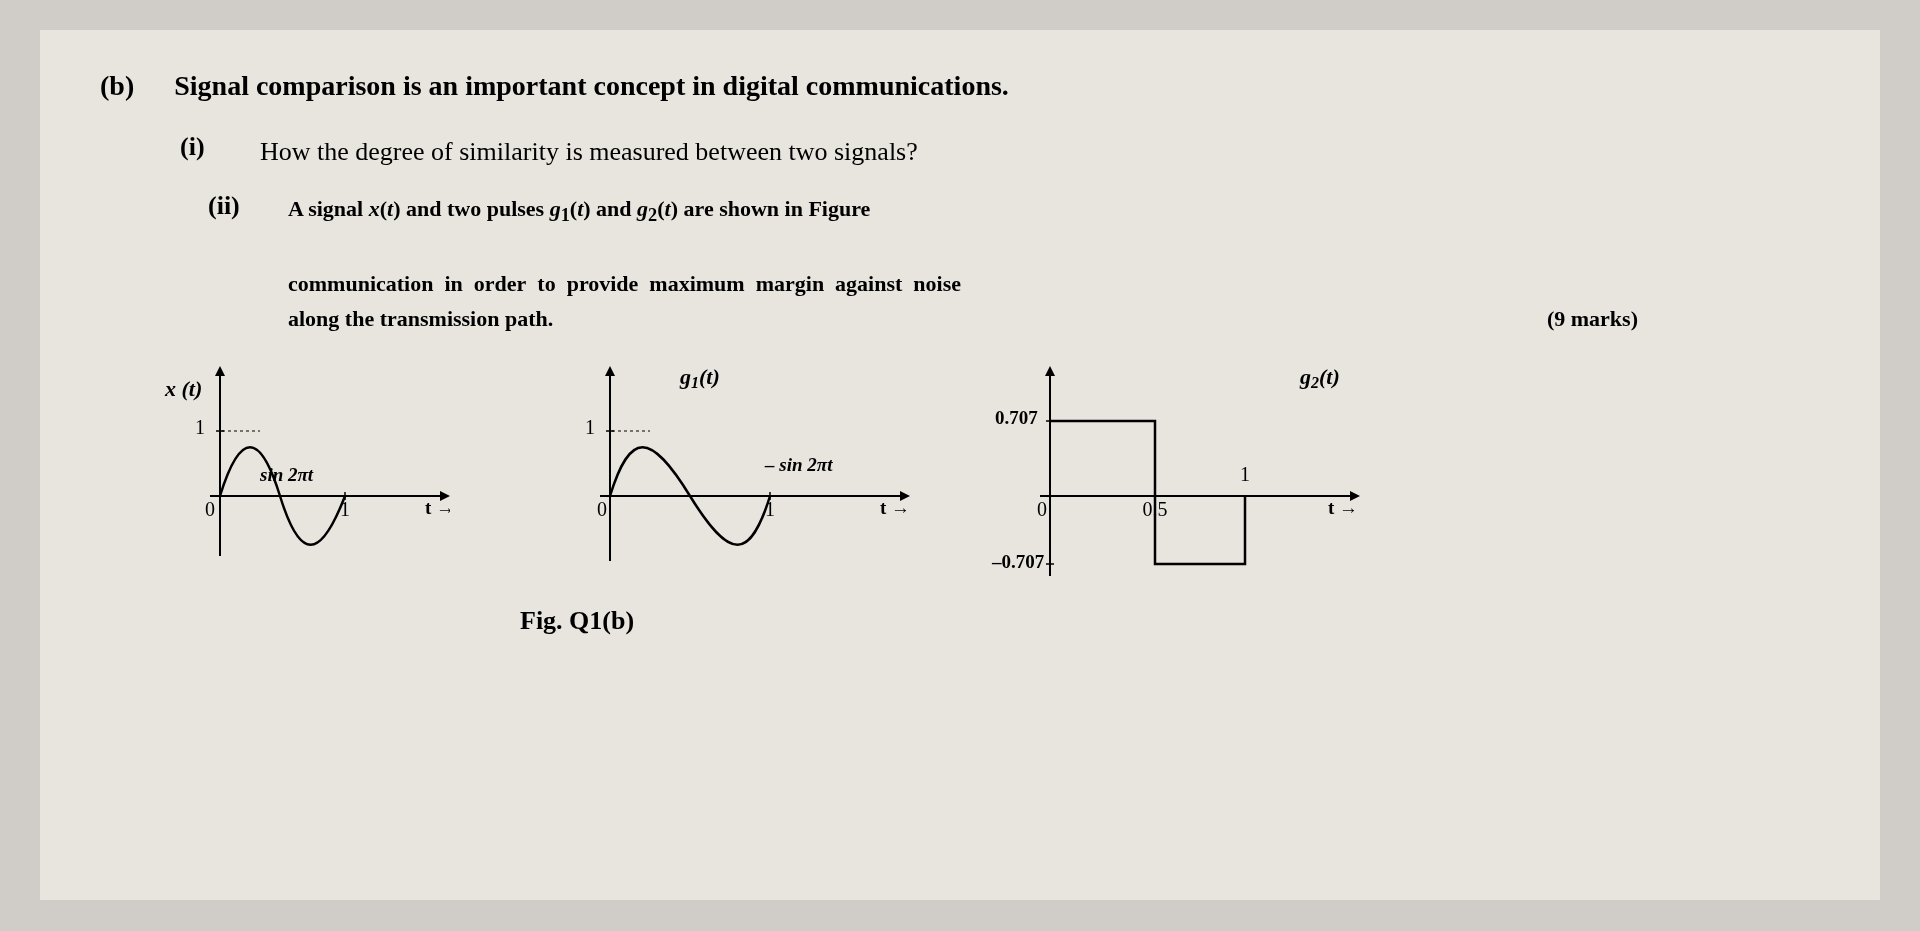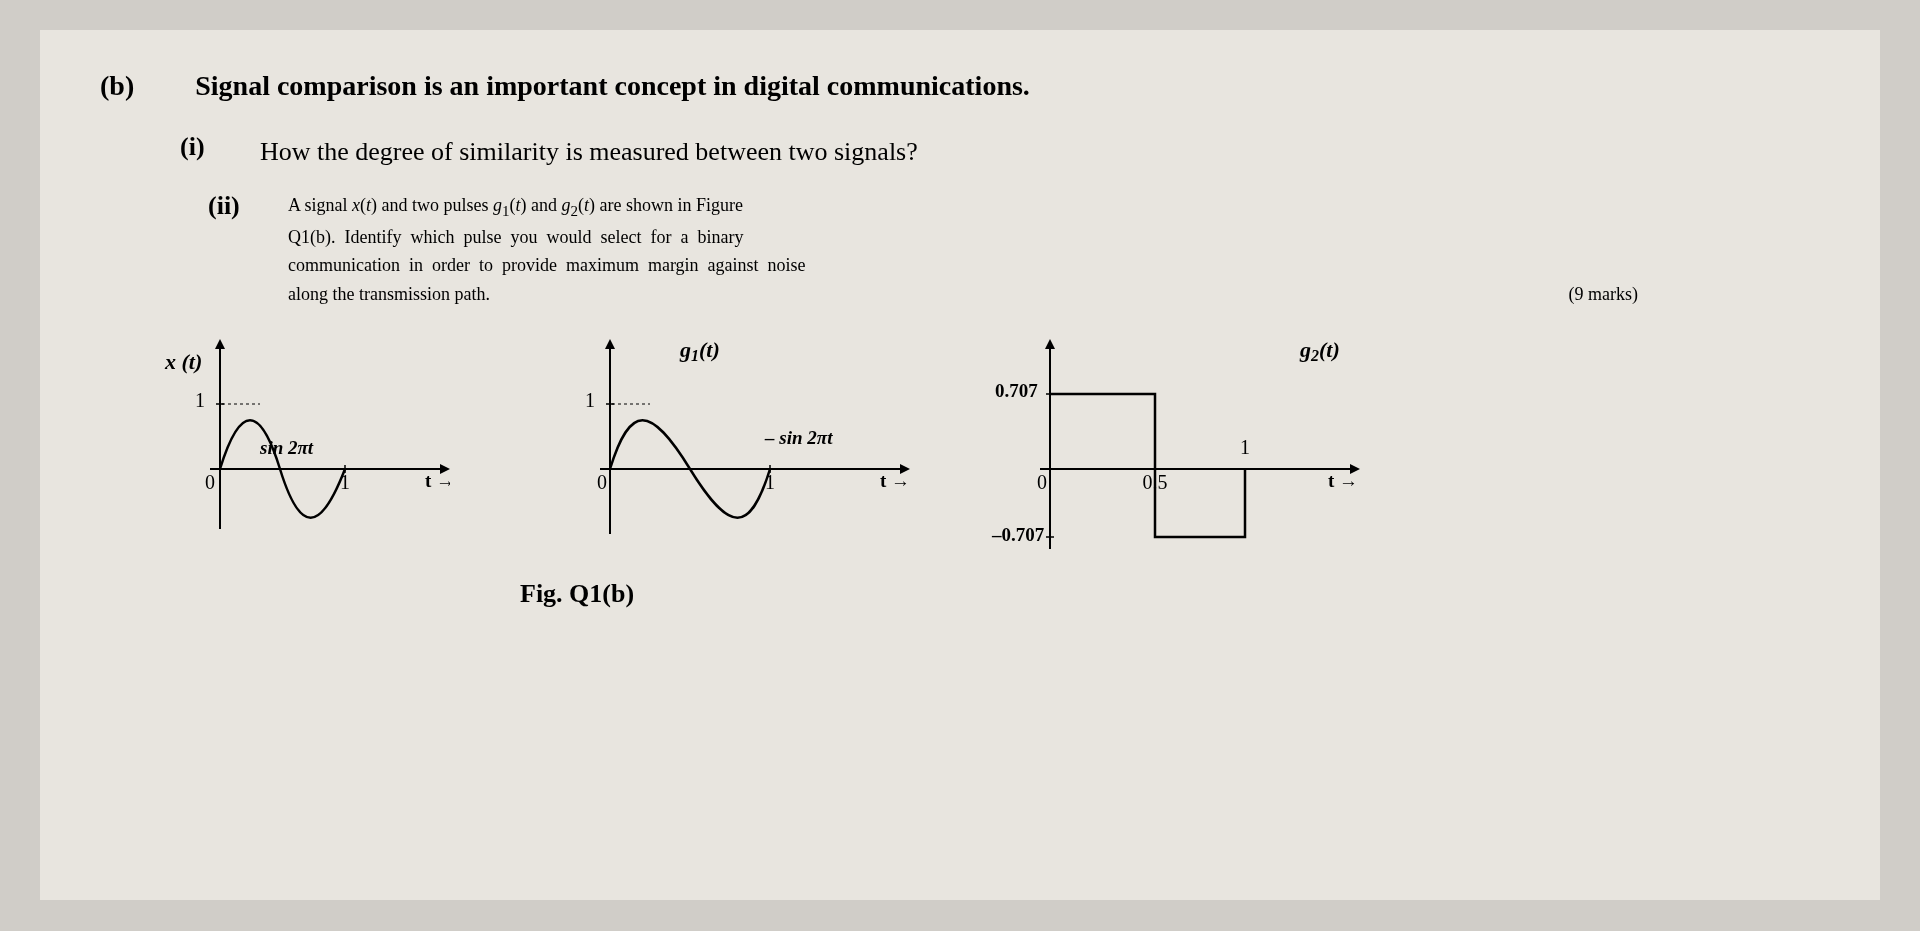--- a/index.html
+++ b/index.html
@@ -24,21 +24,20 @@
       font-weight: bold;
       display: inline-block;
       margin-right: 40px;
       vertical-align: top;
     }
     .part-b-text {
       font-size: 28px;
       font-weight: bold;
       display: inline-block;
       max-width: 1600px;
-      margin-left: 21px;
     }
     .part-b-row {
       display: flex;
       align-items: flex-start;
       margin-bottom: 30px;
     }
     .sub-part {
       display: flex;
       align-items: flex-start;
       margin-left: 80px;
@@ -56,22 +55,22 @@
       max-width: 1450px;
       line-height: 1.5;
     }
     .sub-part-ii {
       display: flex;
       align-items: flex-start;
       margin-left: 108px;
       margin-bottom: 30px;
     }
     .sub-text-ii {
-      font-size: 18px;
-      font-weight: normal;
+      font-size: 22px;
+      font-weight: bold;
       max-width: 1200px;
       line-height: 1.6;
       position: relative;
     }
     .marks {
       display: block;
       text-align: center;
     }
     .figures-row {
       display: flex;
@@ -104,21 +103,21 @@
 
   <div class="sub-part">
     <span class="sub-label">(i)</span>
     <span class="sub-text">How the degree of similarity is measured between two signals?</span>
   </div>
 
   <div class="sub-part-ii">
     <span class="sub-label">(ii)</span>
     <div class="sub-text-ii">
       <span>A signal <em>x</em>(<em>t</em>) and two pulses <em>g</em><sub>1</sub>(<em>t</em>) and <em>g</em><sub>2</sub>(<em>t</em>) are shown in Figure</span><br>
-      <span>Q1(b).&nbsp; Identify&nbsp; which&nbsp; pulse&nbsp; you&nbsp; would&nbsp; select&nbsp; for&nbsp; a&nbsp; binary</span><br>
+      <br>
       <span>communication&nbsp; in&nbsp; order&nbsp; to&nbsp; provide&nbsp; maximum&nbsp; margin&nbsp; against&nbsp; noise</span><br>
       <span style="display:flex; justify-content:space-between; width:1350px;">
         <span>along the transmission path.</span>
         <span class="marks">(9 marks)</span>
       </span>
     </div>
   </div>
 
   <div class="figures-row">
 

